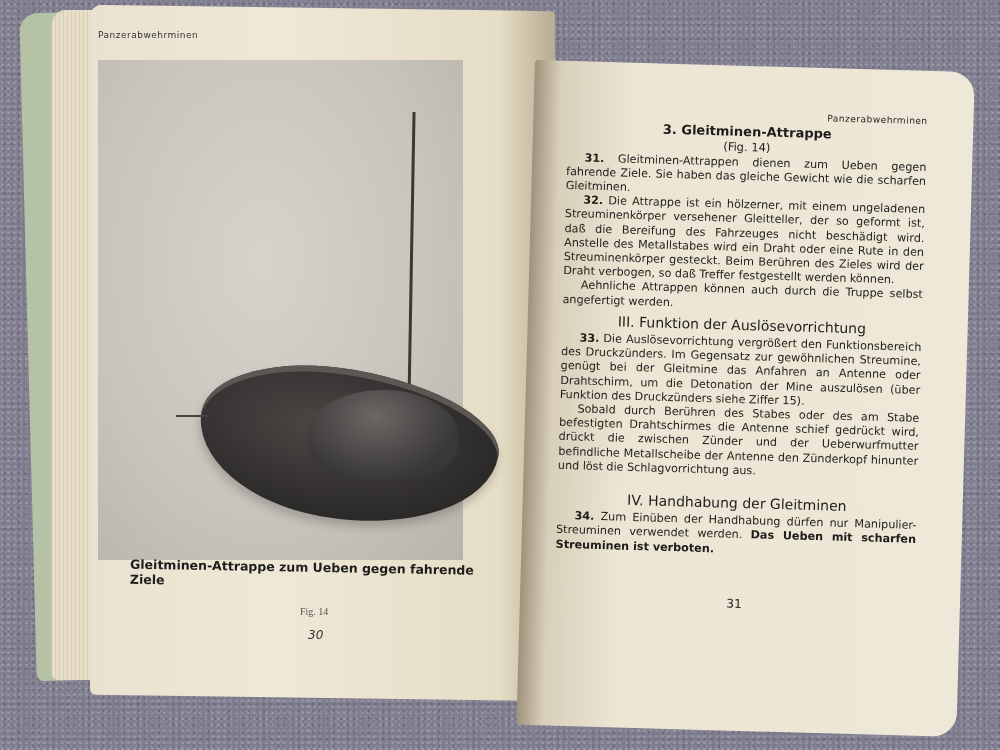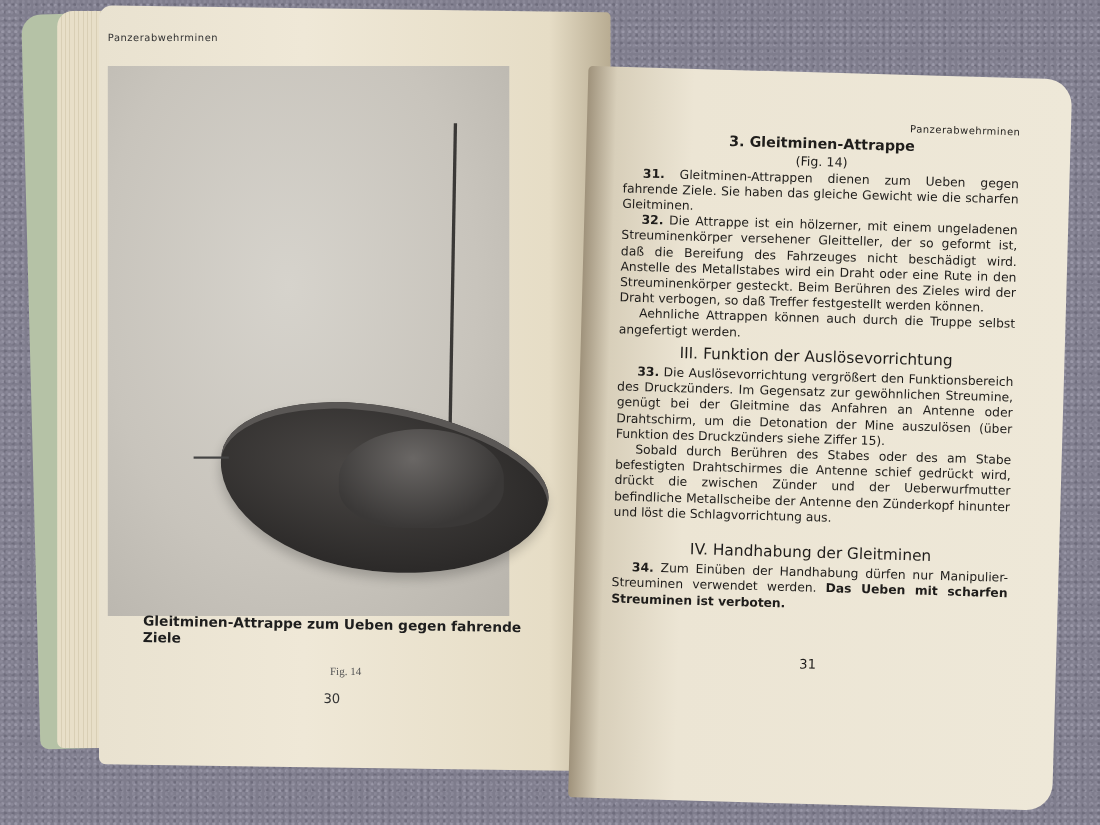--- a/index.html
+++ b/index.html
@@ -65,21 +65,21 @@
     position: absolute; left: 78px; top: 355px; width: 32px; height: 2px; background: #444;
   }
   .caption {
     position: absolute; left: 130px; top: 560px; width: 380px; font-weight: bold;
     font-size: 12.5px; color: #1e1e1e; transform: rotate(1deg);
   }
   .fig-label {
     position: absolute; left: 300px; top: 596px; font-family: Liberation Serif, serif;
     font-size: 10px; color: #555; margin-top: 10px;
   }
-  .page-num-left { position: absolute; left: 294px; top: 628px; font-size: 12px; color: #333; }
+  .page-num-left { position: absolute; left: 308px; top: 628px; font-size: 12px; color: #333; font-style: italic; }
 
   .right-text {
     position: absolute; left: 568px; top: 104px; width: 360px;
     transform: rotate(1.6deg); transform-origin: top left;
     color: #1f1d1b; font-size: 11.2px; line-height: 14.2px;
   }
   .running-head-right { text-align: right; font-size: 9px; letter-spacing: 0.5px; margin-bottom: 2px; }
   .section-title { text-align: center; font-weight: bold; font-size: 13px; margin-bottom: 1px; }
   .fig-ref { text-align: center; font-size: 11.5px; margin-bottom: 1px; }
   .para { text-align: justify; text-indent: 0; }

